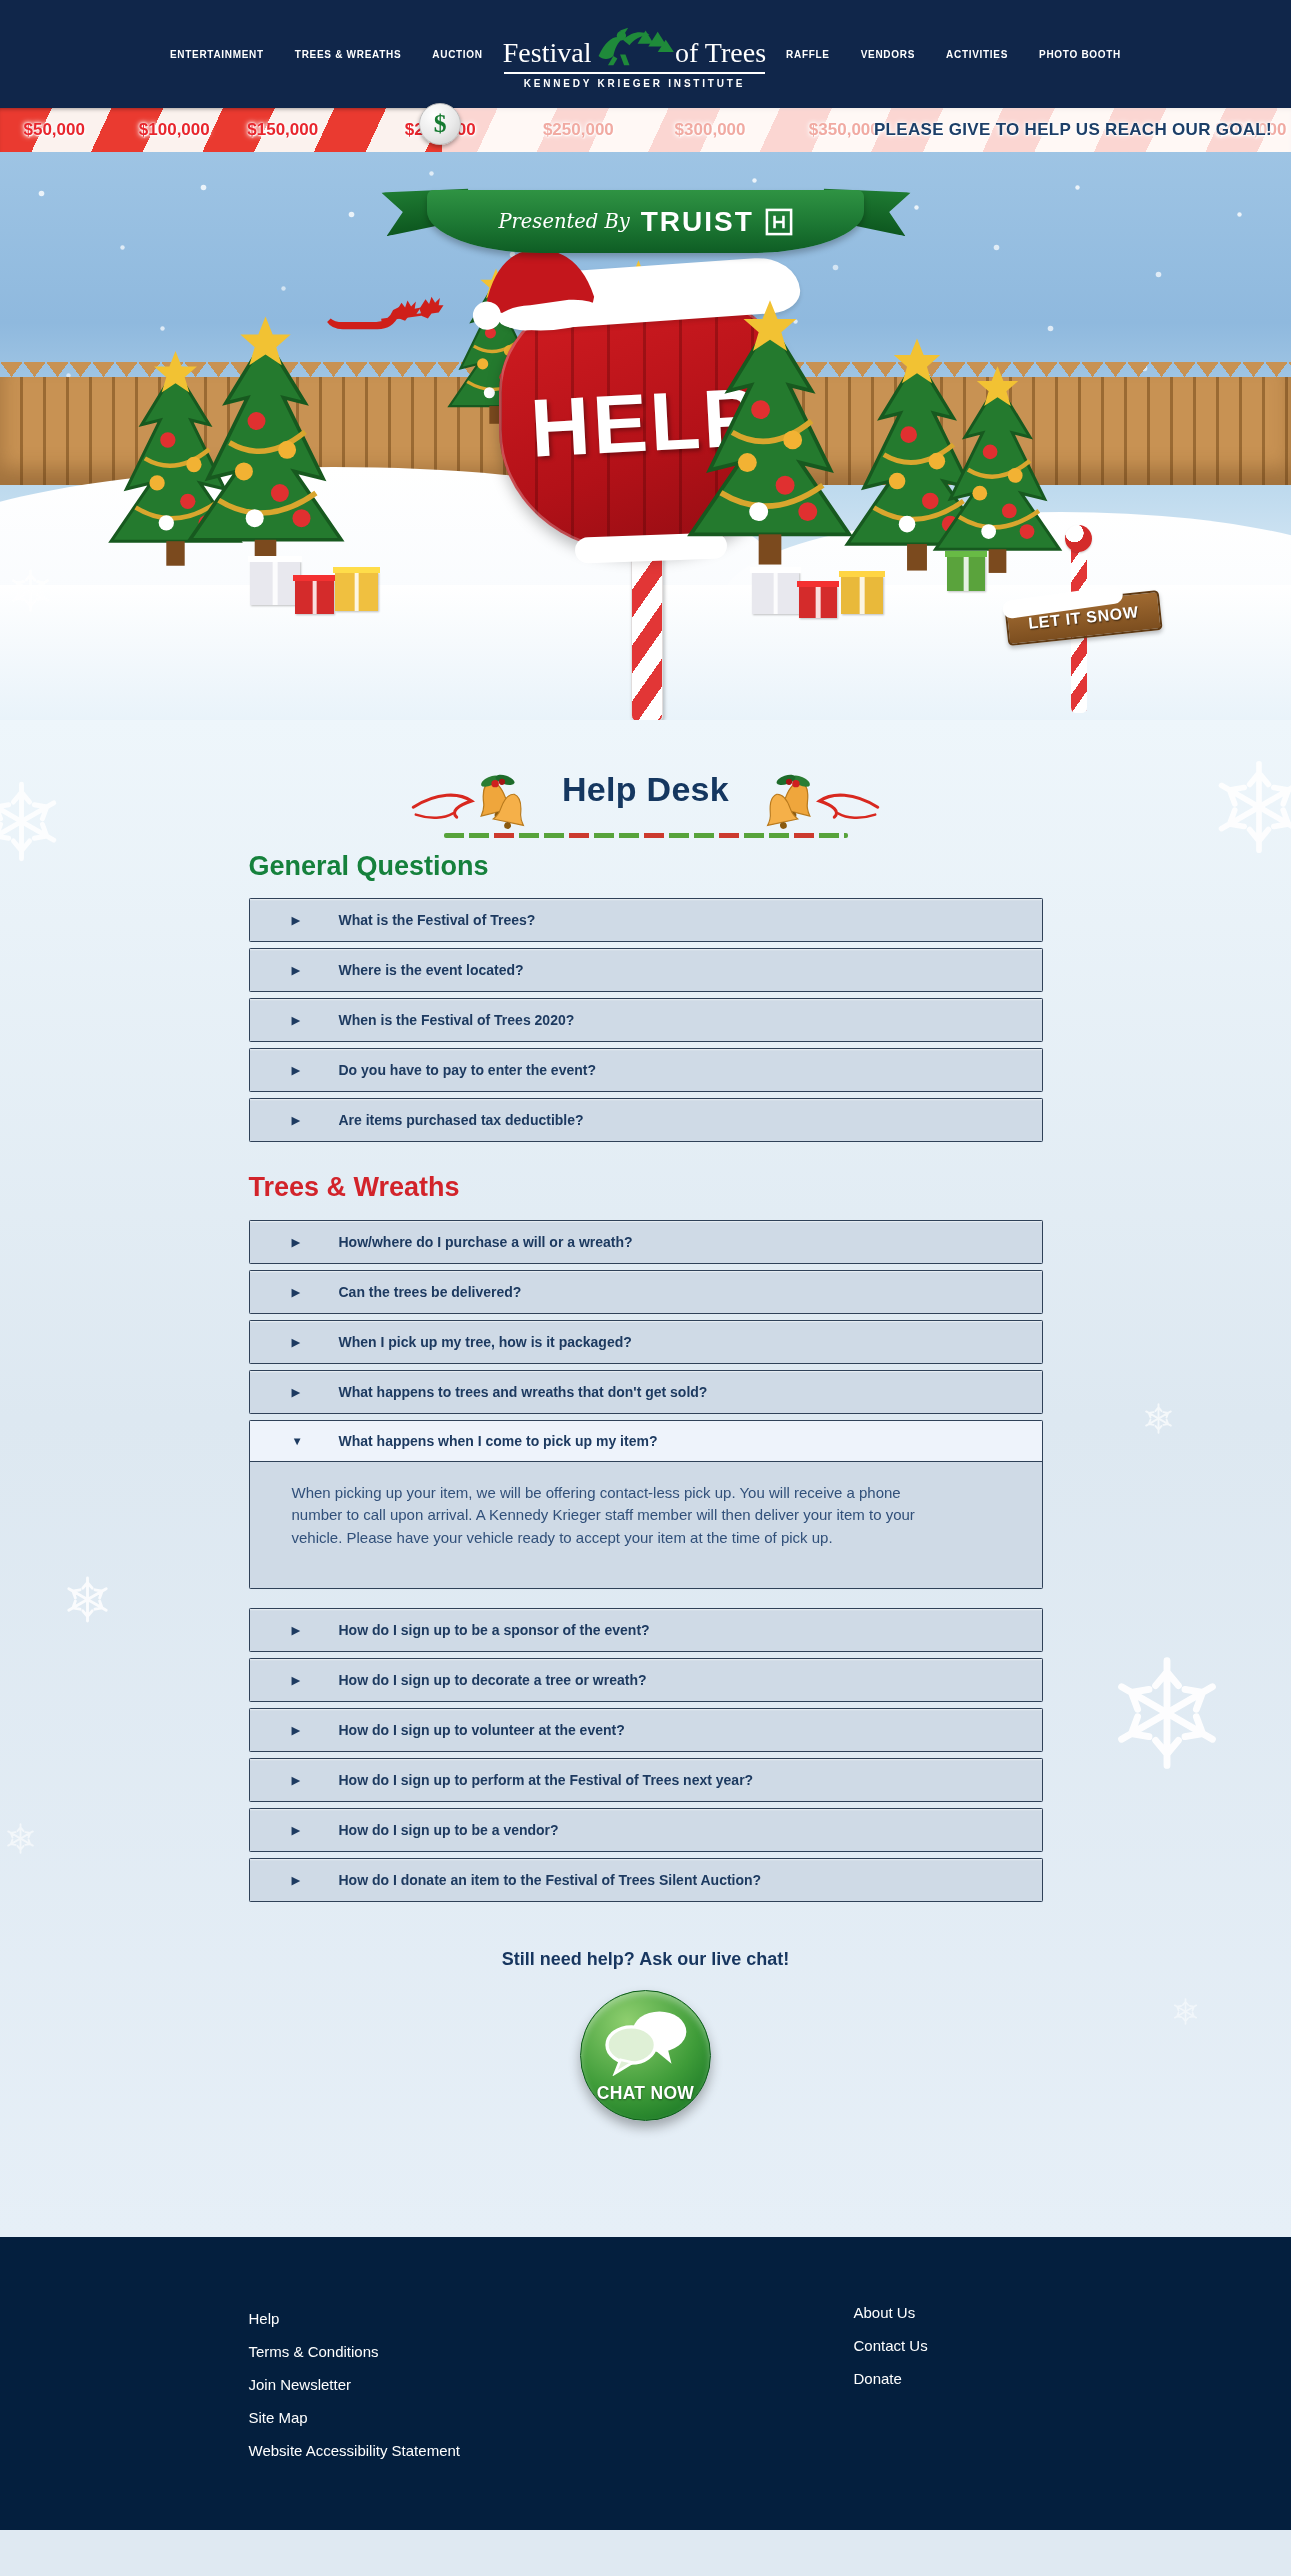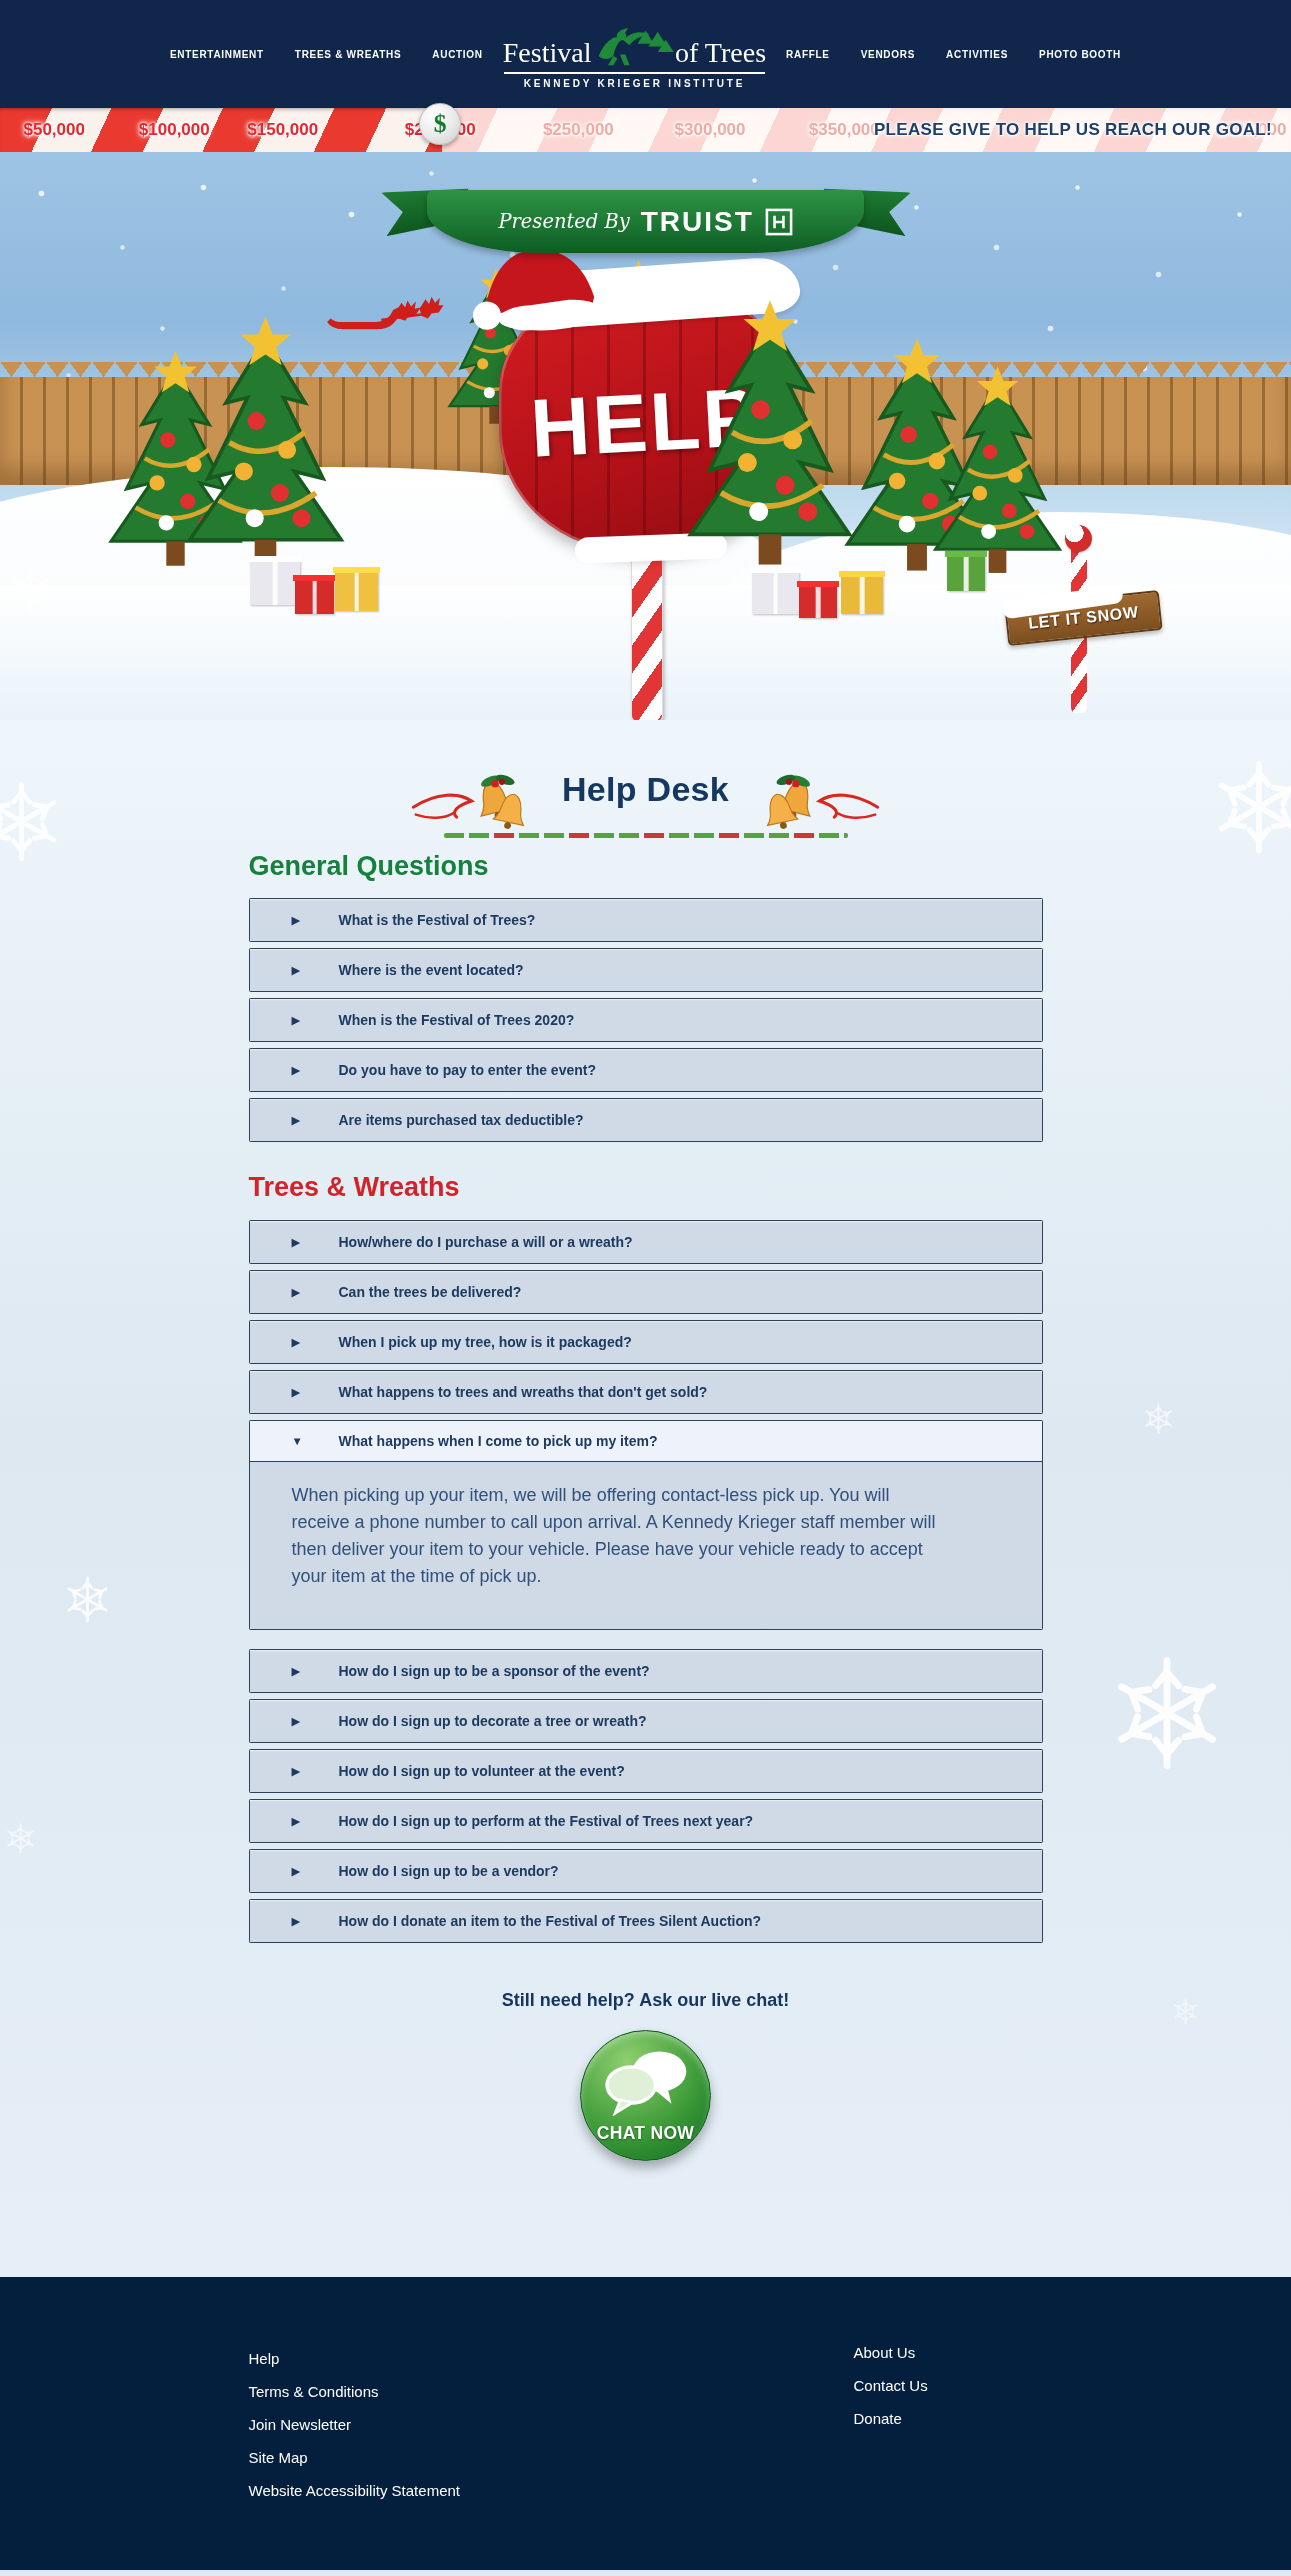--- a/index.html
+++ b/index.html
@@ -92,21 +92,21 @@
   .sec-h.green{color:#15813c;}
   .sec-h.red{color:#d2232a;}
   .h-s1{margin:9.4px 0 0 0;} .h-s2{margin:32px 0 0 0;} .h-s3{margin:43px 0 0 0;}
   .acc-list{margin-top:17.5px;display:flex;flex-direction:column;gap:6px;}
   .acc-list.mt28{margin-top:19px;}
   .acc-row{height:42px;background:#cfdae6;border:1px solid #2f4158;border-radius:1.3px;display:flex;align-items:center;padding-left:42px;cursor:pointer;box-shadow:inset 0 1.3px 0 rgba(255,255,255,.45);}
   .acc-arrow{width:20px;font-size:11.4px;color:#1d3a60;flex:0 0 auto;}
   .acc-label{margin-left:27px;font-size:14px;font-weight:700;color:#1d3a60;}
   .acc-block{border:1px solid #2f4158;border-radius:1.3px;background:#cfdae6;}
   .acc-block .acc-row{border:none;height:40px;background:#eef3fb;border-bottom:1px solid #2f4158;border-radius:0;box-shadow:none;}
-  .acc-answer{padding:20px 27px 39px 42px;font-size:18px;line-height:1.5;color:#31507a;max-width:713px;box-sizing:border-box;}
+  .acc-answer{padding:20px 27px 39px 42px;font-size:15px;line-height:1.5;color:#31507a;max-width:713px;box-sizing:border-box;}
 
   .chat-prompt{margin-top:47px;text-align:center;font-size:18px;font-weight:700;color:#17365f;height:23px;}
   .chat-btn{width:129px;height:129px;margin:17.5px auto 0;border-radius:50%;position:relative;background:radial-gradient(circle at 36% 24%,#8fcf6f 0%,#3f9c39 55%,#0c6a1e 100%);border:1.3px solid #0a5a18;box-shadow:0 6.7px 12px rgba(0,0,0,.3), inset 0 4px 6.7px rgba(255,255,255,.35);cursor:pointer;}
   .chat-bubbles{position:absolute;left:50%;top:15px;transform:translateX(-50%);width:86px;height:70px;}
   .chat-label{position:absolute;left:0;right:0;bottom:16px;text-align:center;color:#fff;font-size:17.5px;font-weight:800;letter-spacing:0.3px;text-shadow:0 1.3px 2px rgba(0,0,0,.4);}
   .main-pad{height:116px;}
 
   
   .footer{height:293px;background:#041f3e;position:relative;}
   .footer-cols{width:794px;margin:0 auto;padding-top:73px;position:relative;}

